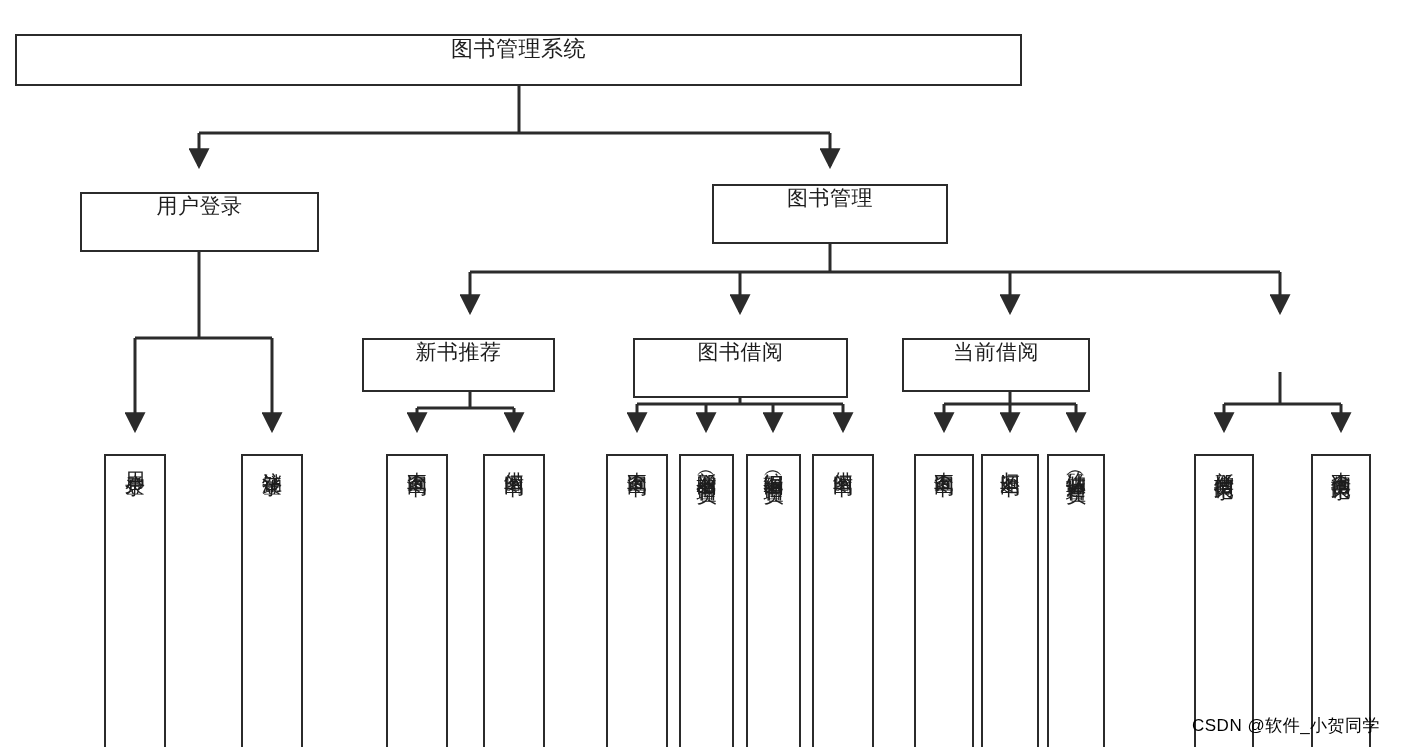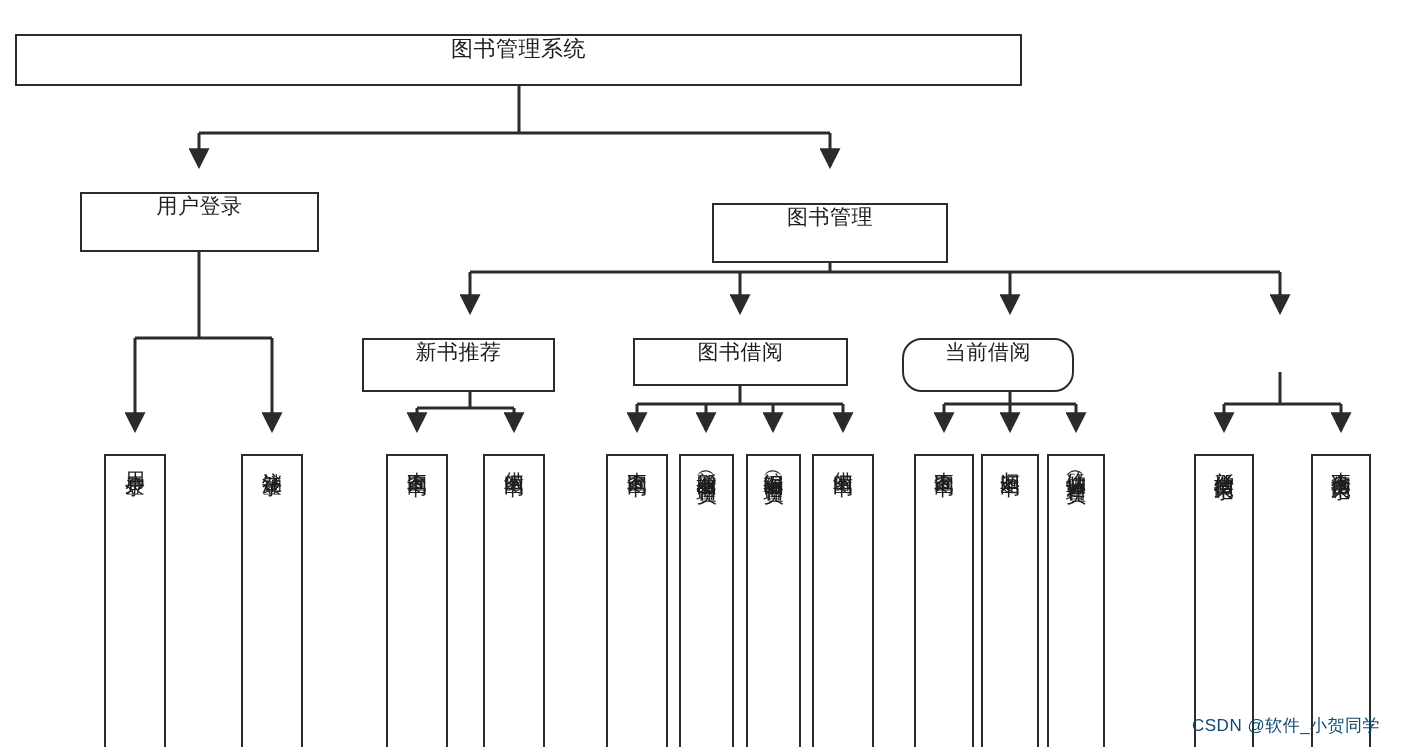--- a/index.html
+++ b/index.html
@@ -47,21 +47,21 @@
   .node.vertical .lbl {
     writing-mode: vertical-rl;
     text-orientation: upright;
     font-size: 20px;
     letter-spacing: 2px;
     white-space: nowrap;
   }
   .node.root .lbl { font-size: 22px; }
   .watermark {
     position: absolute;
-    color: #0c4a6e;
+    color: #000000;
     font-size: 17px;
     white-space: nowrap;
     letter-spacing: 0.5px;
   }
 </style>
 </head>
 <body>
 
 <div id="canvas">
 
@@ -115,31 +115,31 @@
     </g>
   </svg>
 
   <div class="node root" style="left:15px; top:14px; width:1007px; height:52px;">
     <span class="lbl">图书管理系统</span>
   </div>
 
   <div class="node" style="left:80px; top:172px; width:239px; height:60px;">
     <span class="lbl">用户登录</span>
   </div>
-  <div class="node" style="left:712px; top:183px; width:236px; height:60px;">
+  <div class="node" style="left:712px; top:164px; width:236px; height:60px;">
     <span class="lbl">图书管理</span>
   </div>
 
   <div class="node" style="left:362px; top:318px; width:193px; height:54px;">
     <span class="lbl">新书推荐</span>
   </div>
-  <div class="node" style="left:633px; top:318px; width:215px; height:48px;">
+  <div class="node" style="left:633px; top:318px; width:215px; height:60px;">
     <span class="lbl">图书借阅</span>
   </div>
-  <div class="node" style="left:902px; top:318px; width:172px; height:54px;border-radius:20px;">
+  <div class="node" style="left:902px; top:318px; width:188px; height:54px;">
     <span class="lbl">当前借阅</span>
   </div>
 
   <div class="node vertical" style="left:104px; top:434px; width:62px; height:300px;">
     <span class="lbl">用户登录</span>
   </div>
   <div class="node vertical" style="left:241px; top:434px; width:62px; height:300px;">
     <span class="lbl">注销登录</span>
   </div>
 

